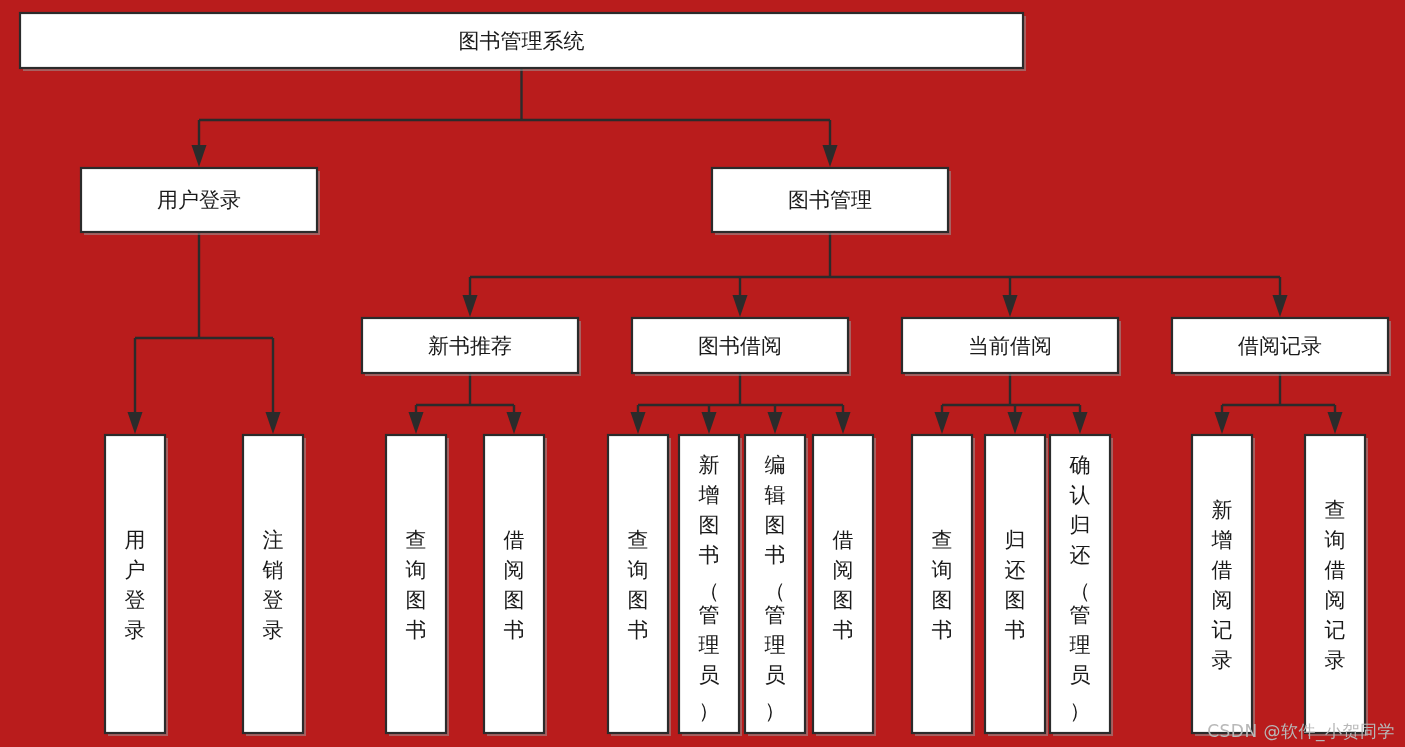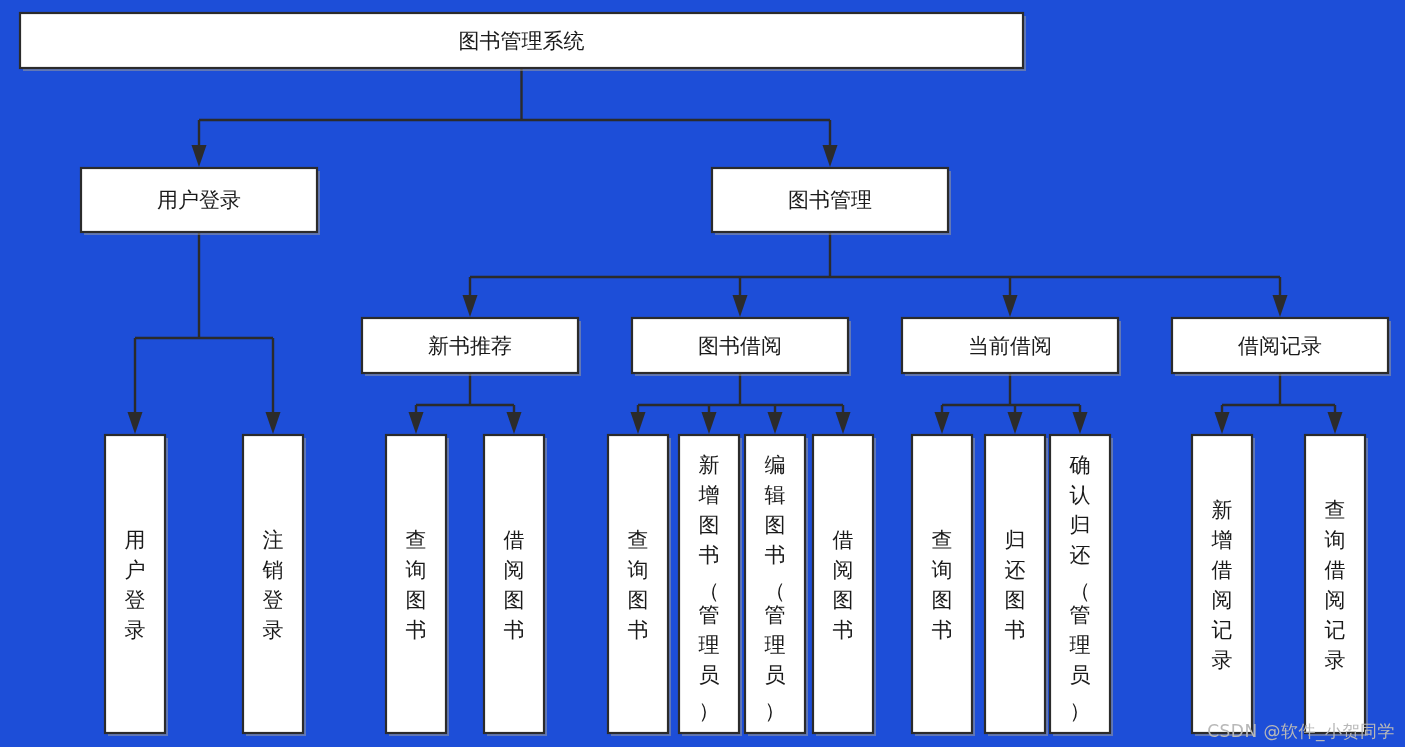--- a/index.html
+++ b/index.html
@@ -11,21 +11,21 @@
   body {
     width: 1405px;
     height: 747px;
     overflow: hidden;
     font-family: "DejaVu Sans", "Liberation Sans", sans-serif;
   }
   #diagram-root {
     position: relative;
     width: 1405px;
     height: 747px;
-    background: #1d4ed8;
+    background: #b91c1c;
   }
   svg#flow-svg {
     position: absolute;
     left: 0;
     top: 0;
     width: 1405px;
     height: 747px;
     display: block;
   }
   .node-box {

